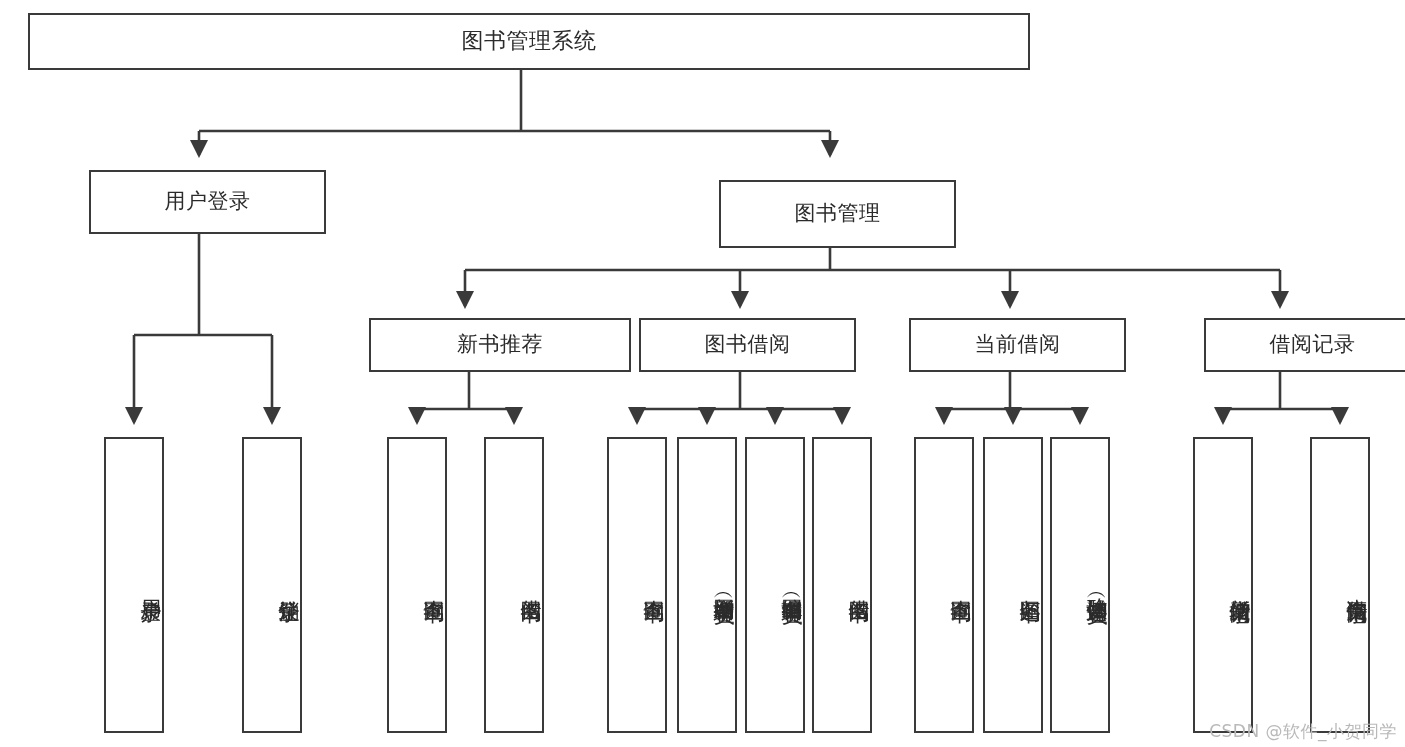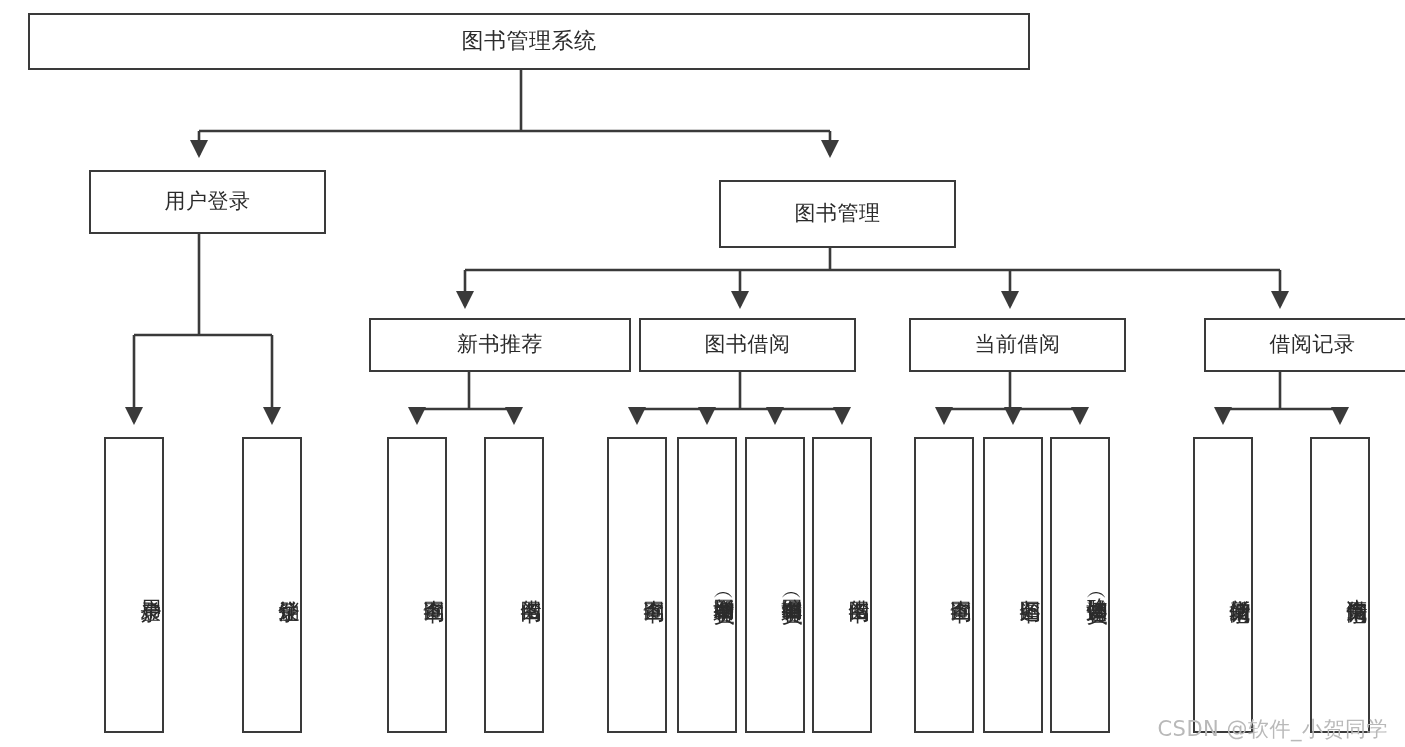--- a/index.html
+++ b/index.html
@@ -54,23 +54,23 @@
     padding-top: 6px;
     padding-bottom: 6px;
     align-items: flex-start;
     justify-content: center;
   }
   .node-v > span {
     display: block;
   }
   .watermark {
     position: absolute;
-    right: 17px;
+    right: 8px;
     bottom: 4px;
-    font-size: 21px;
+    font-size: 17px;
     color: #b9b9b9;
     z-index: 5;
     white-space: nowrap;
     letter-spacing: 0.5px;
   }
 </style>
 </head>
 <body>
 
 <div id="canvas">

